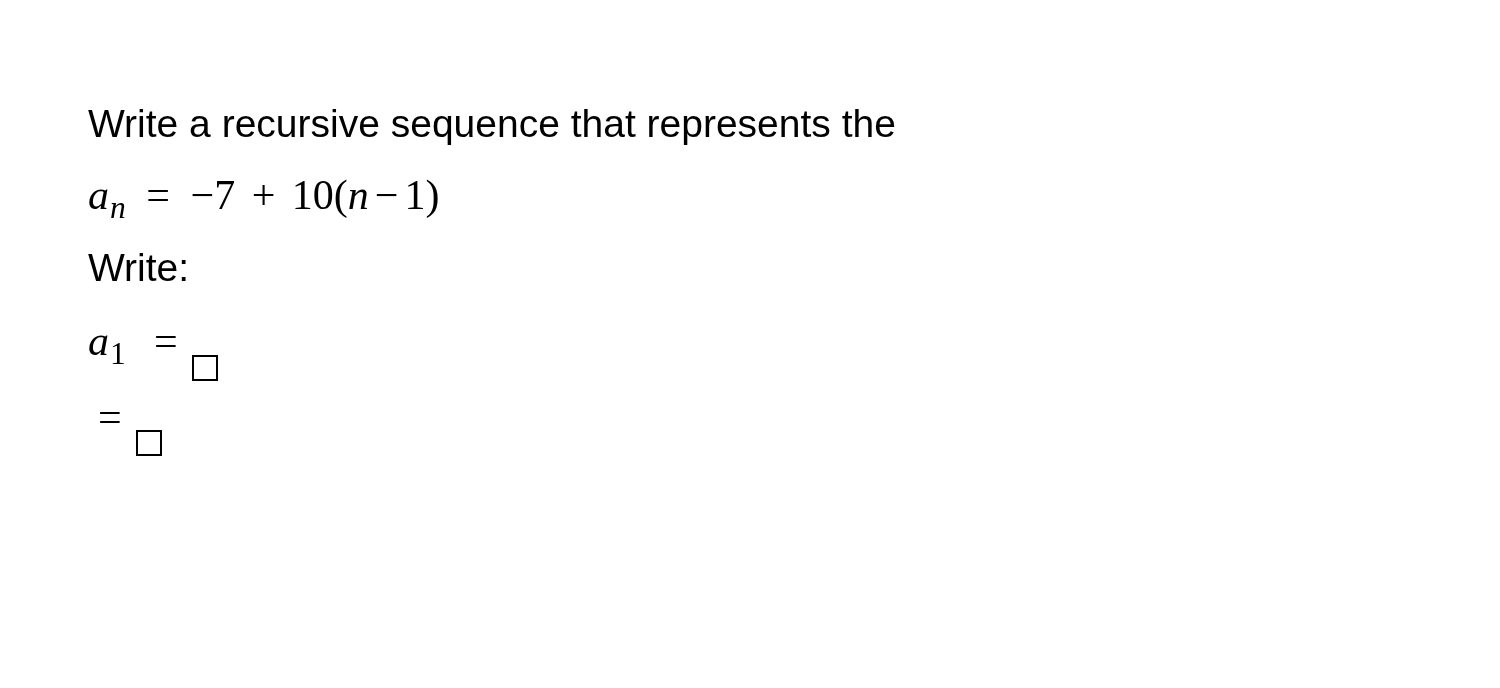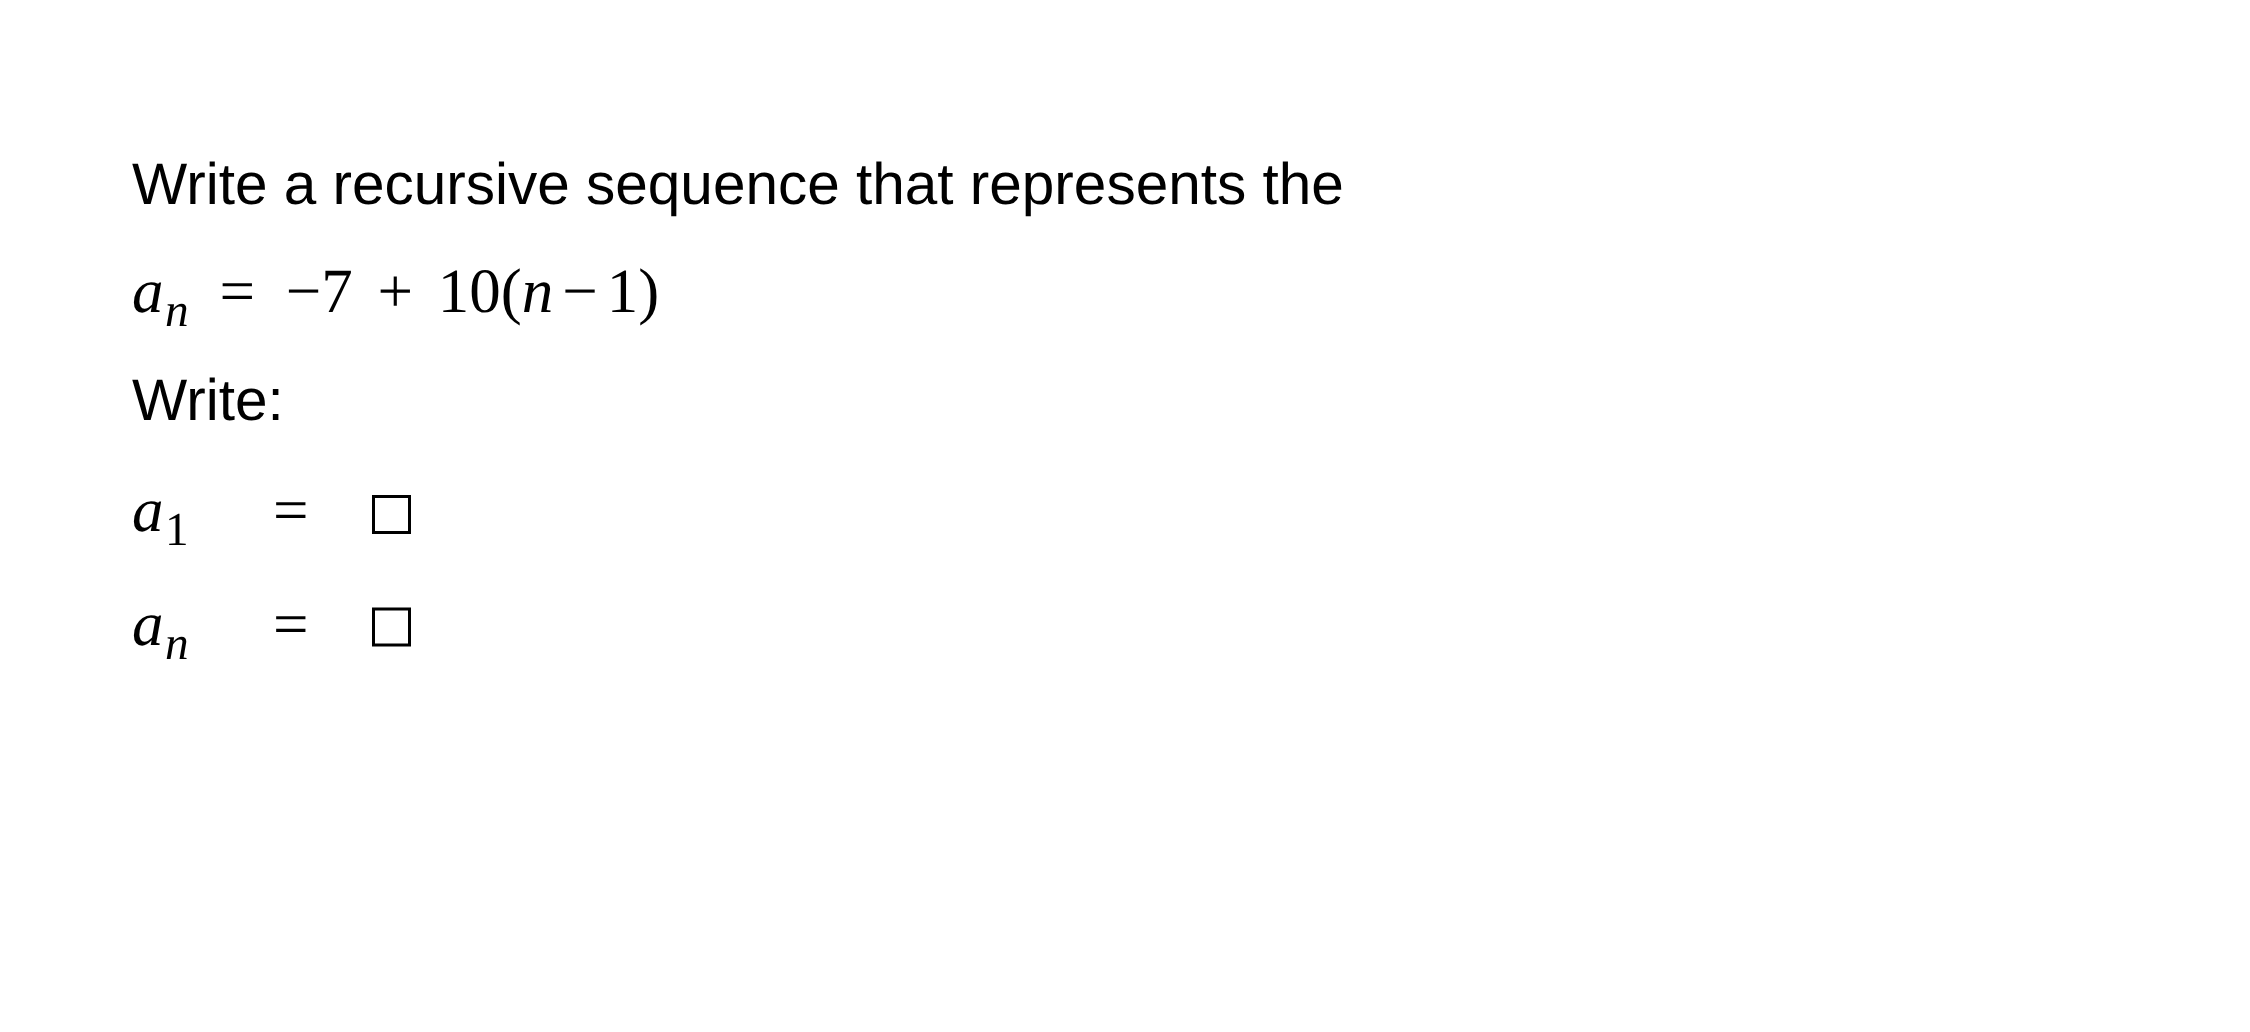--- a/index.html
+++ b/index.html
@@ -50,22 +50,21 @@
     border: 2px solid #000;
     position: relative;
     top: 1px;
     margin-left: 4px;
   }
   .answer-lines {
     margin-top: 2px;
   }
   .answer-lines .row {
     display: flex;
-    align-items: center;
-    gap: 28px;
+    align-items: flex-end;
   }
   .answer-lines .lhs {
     display: inline-block;
     min-width: 56px;
   }
 </style>
 </head>
 <body>
 
 <div class="content">
@@ -84,21 +83,18 @@
 
   <div class="answer-lines">
     <div class="math row">
       <span class="lhs">
         <span class="var">a</span><span class="sub" style="font-style:normal;">1</span>
       </span>
       <span class="eq">=</span>
       <span class="blank-box"></span>
     </div>
     <div class="math row">
-      <span class="lhs">
-        <span class="var">a</span><span class="sub">n</span>
-      </span>
       <span class="eq">=</span>
       <span class="blank-box"></span>
     </div>
   </div>
 
 </div>
 
 </body></html>

